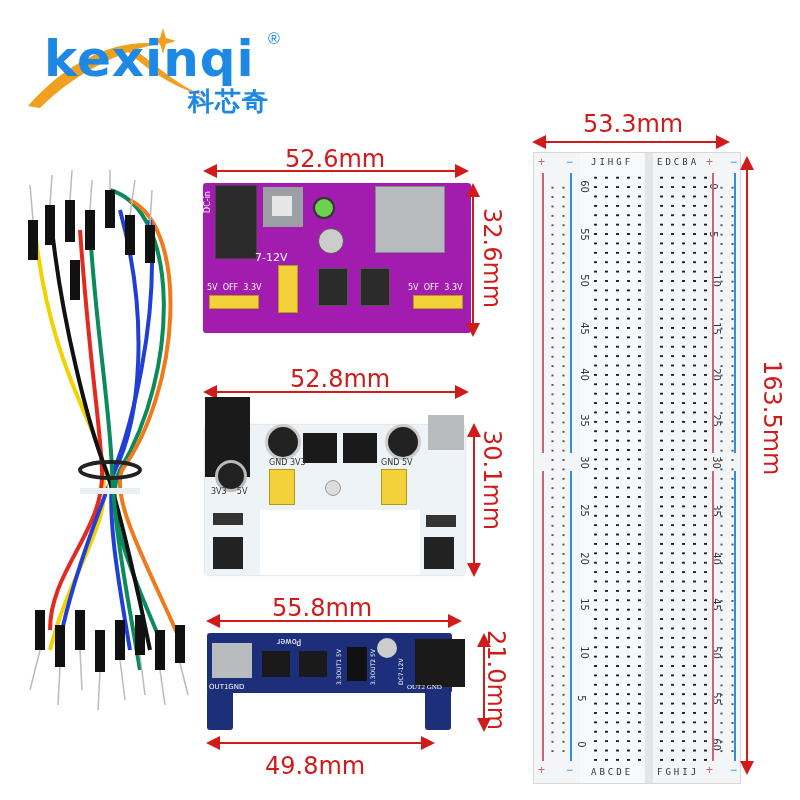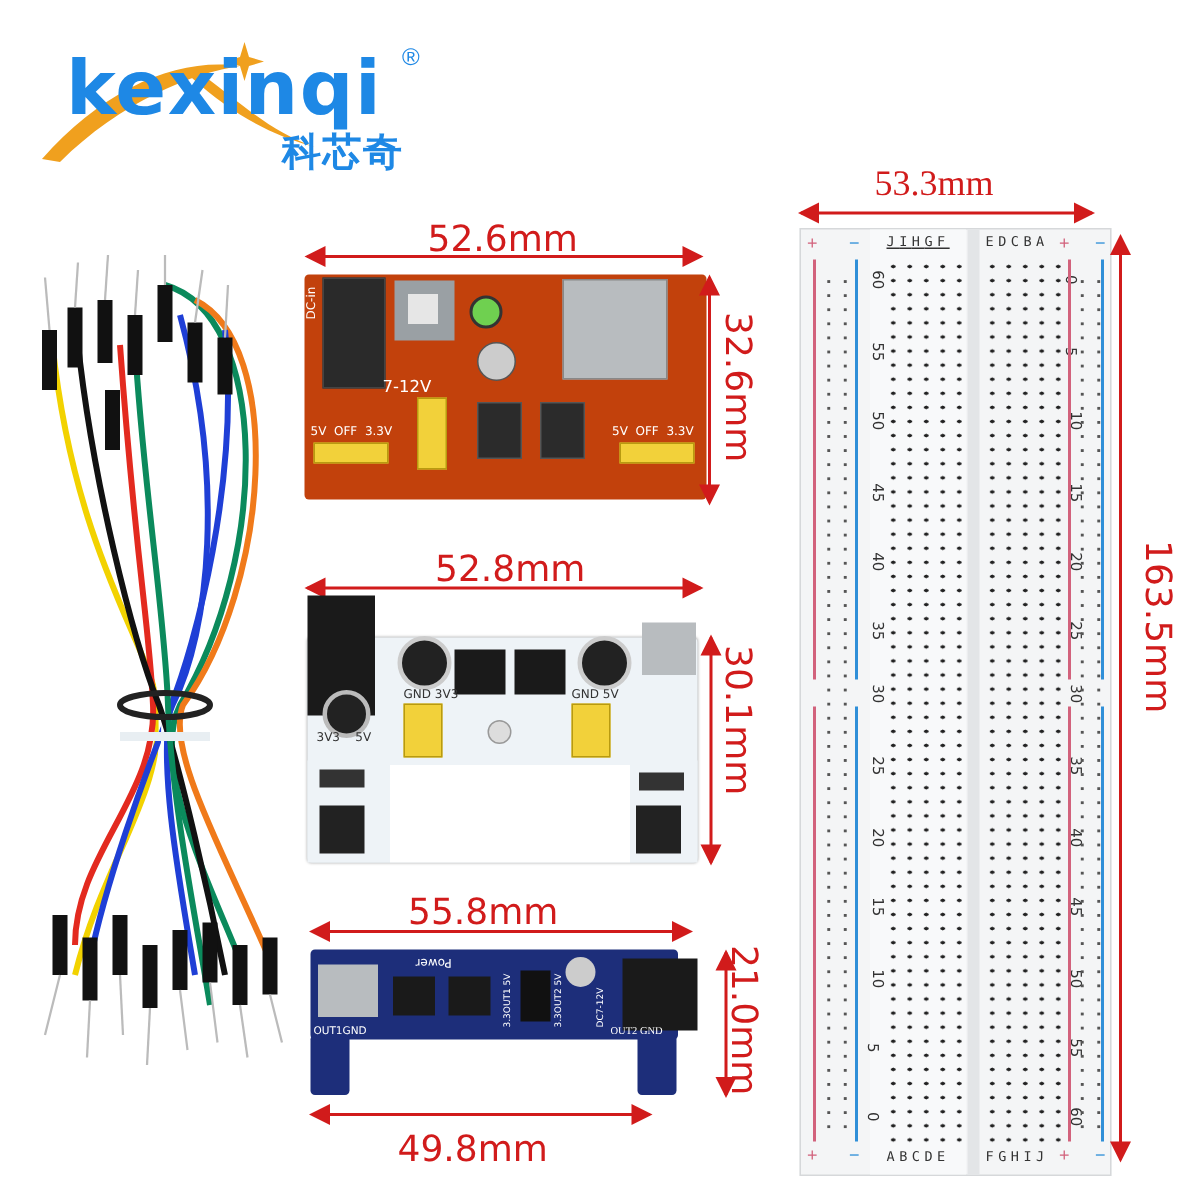--- a/index.html
+++ b/index.html
@@ -18,21 +18,21 @@
   .arrow-h { height:2px; background:#d11b1b; }
   .arrow-h::before, .arrow-h::after { content:""; position:absolute; top:-6px; border-top:7px solid transparent; border-bottom:7px solid transparent; }
   .arrow-h::before { left:-2px; border-right:14px solid #d11b1b; }
   .arrow-h::after { right:-2px; border-left:14px solid #d11b1b; }
   .arrow-v { width:2px; background:#d11b1b; }
   .arrow-v::before, .arrow-v::after { content:""; position:absolute; left:-6px; border-left:7px solid transparent; border-right:7px solid transparent; }
   .arrow-v::before { top:-2px; border-bottom:14px solid #d11b1b; }
   .arrow-v::after { bottom:-2px; border-top:14px solid #d11b1b; }
 
   
-  .board-black { background:#c2410c; border-radius:3px; }
+  .board-black { background:#a21caf; border-radius:3px; }
   .board-white { background:#eef3f7; border-radius:3px; box-shadow:0 0 2px #aaa; }
   .board-blue { background:#1d2e7a; border-radius:3px; }
   .pin-y { background:#f2d13a; border:1px solid #b89a10; }
   .silk { color:#fff; font-size:8px; font-family:"DejaVu Sans", sans-serif; }
   .silk-dark { color:#333; font-size:8px; font-family:"DejaVu Sans", sans-serif; }
 
   
   .bb { background:#f4f5f6; border:1px solid #d6d8da; }
   .bb-rail-red { width:2px; background:#d2627c; }
   .bb-rail-blue { width:2px; background:#2f8fd8; }
@@ -188,39 +188,39 @@
   <div class="abs silk" style="left:162px;top:52px;font-size:6px;transform:rotate(-90deg);transform-origin:left top;">3.3OUT2 5V</div>
   <div class="abs silk" style="left:190px;top:52px;font-size:6px;transform:rotate(-90deg);transform-origin:left top;">DC7-12V</div>
 </div>
 <div class="abs board-blue" style="left:207px;top:690px;width:26px;height:40px;"></div>
 <div class="abs board-blue" style="left:425px;top:690px;width:26px;height:40px;"></div>
 <div class="abs arrow-h" style="left:208px;top:742px;width:225px;"></div>
 <div class="abs dim" style="left:265px;top:752px;">49.8mm</div>
 <div class="abs arrow-v" style="left:483px;top:635px;height:95px;"></div>
 <div class="abs dim dim-v" style="left:510px;top:630px;">21.0mm</div>
 
-<div class="abs dim" style="left:583px;top:110px;font-family:Liberation Serif, serif;">53.3mm</div>
+<div class="abs dim" style="left:583px;top:110px;">53.3mm</div>
 <div class="abs arrow-h" style="left:534px;top:141px;width:194px;"></div>
 
 <div class="abs bb" style="left:533px;top:152px;width:206px;height:630px;">
 
   <div class="abs" style="left:4px;top:2px;font-size:12px;color:#d2627c;">+</div>
   <div class="abs" style="left:32px;top:2px;font-size:12px;color:#2f8fd8;">−</div>
   <div class="abs bb-rail-red" style="left:8px;top:20px;height:280px;"></div>
   <div class="abs bb-rail-blue" style="left:36px;top:20px;height:280px;"></div>
   <div class="abs bb-rail-red" style="left:8px;top:318px;height:290px;"></div>
   <div class="abs bb-rail-blue" style="left:36px;top:318px;height:290px;"></div>
   <div class="abs rail-holes" style="left:13px;top:30px;width:20px;height:570px;"></div>
 
   <div class="abs" style="left:46px;top:0;width:64px;height:630px;background:#f8f9fa;"></div>
   <div class="abs holes" style="left:56px;top:20px;width:56px;height:590px;"></div>
   <div class="abs" style="left:111px;top:0;width:8px;height:630px;background:#e3e5e7;"></div>
   <div class="abs holes" style="left:122px;top:20px;width:56px;height:590px;"></div>
 
-  <div class="abs bb-letter" style="left:57px;top:4px;letter-spacing:3px;text-decoration:underline;">
+  <div class="abs bb-letter" style="left:57px;top:4px;letter-spacing:3px;">
     <span>J</span><span>I</span><span>H</span><span>G</span><span>F</span>
   </div>
   <div class="abs bb-letter" style="left:123px;top:4px;letter-spacing:3px;text-align:center;">
     <span>E</span><span>D</span><span>C</span><span>B</span><span>A</span>
   </div>
 
   <div class="abs bb-letter" style="left:57px;top:614px;letter-spacing:3px;">
     <span>A</span><span>B</span><span>C</span><span>D</span><span>E</span>
   </div>
   <div class="abs bb-letter" style="left:123px;top:614px;letter-spacing:3px;">

